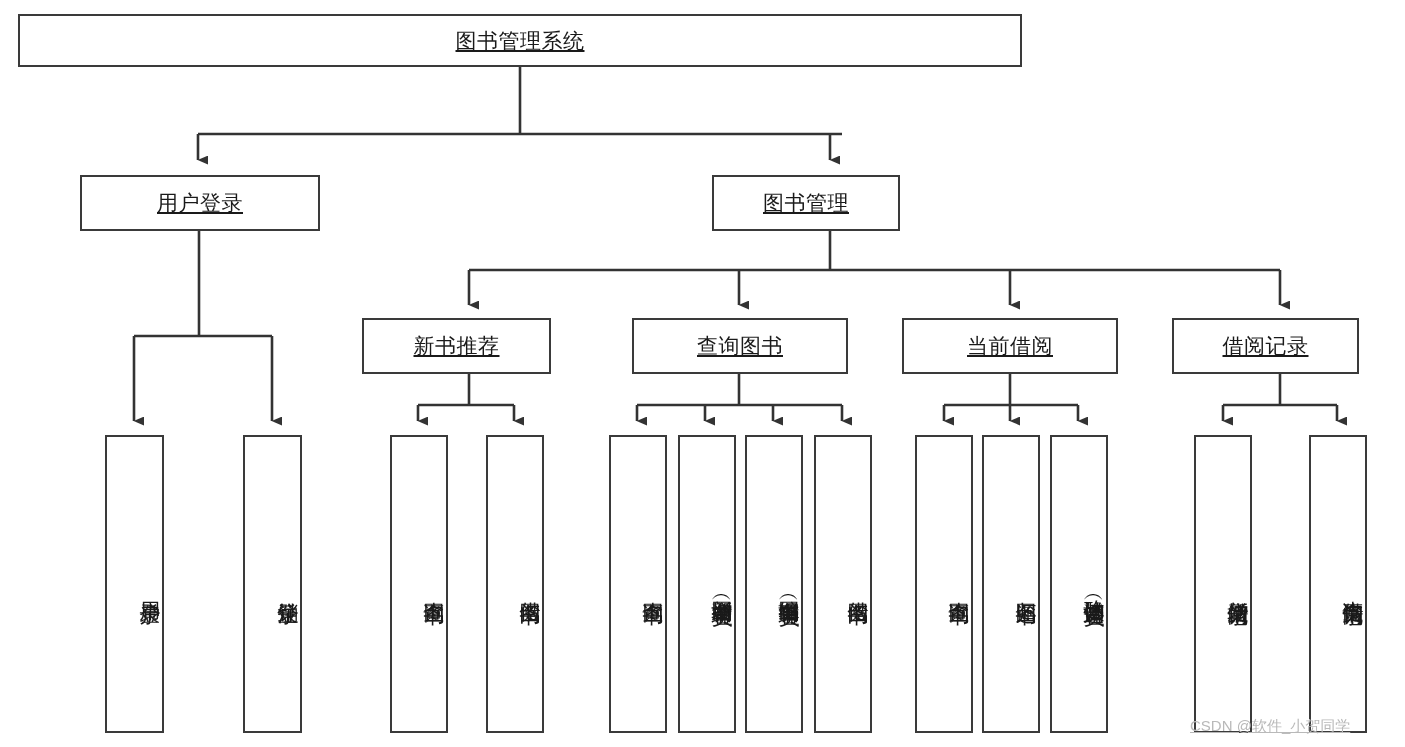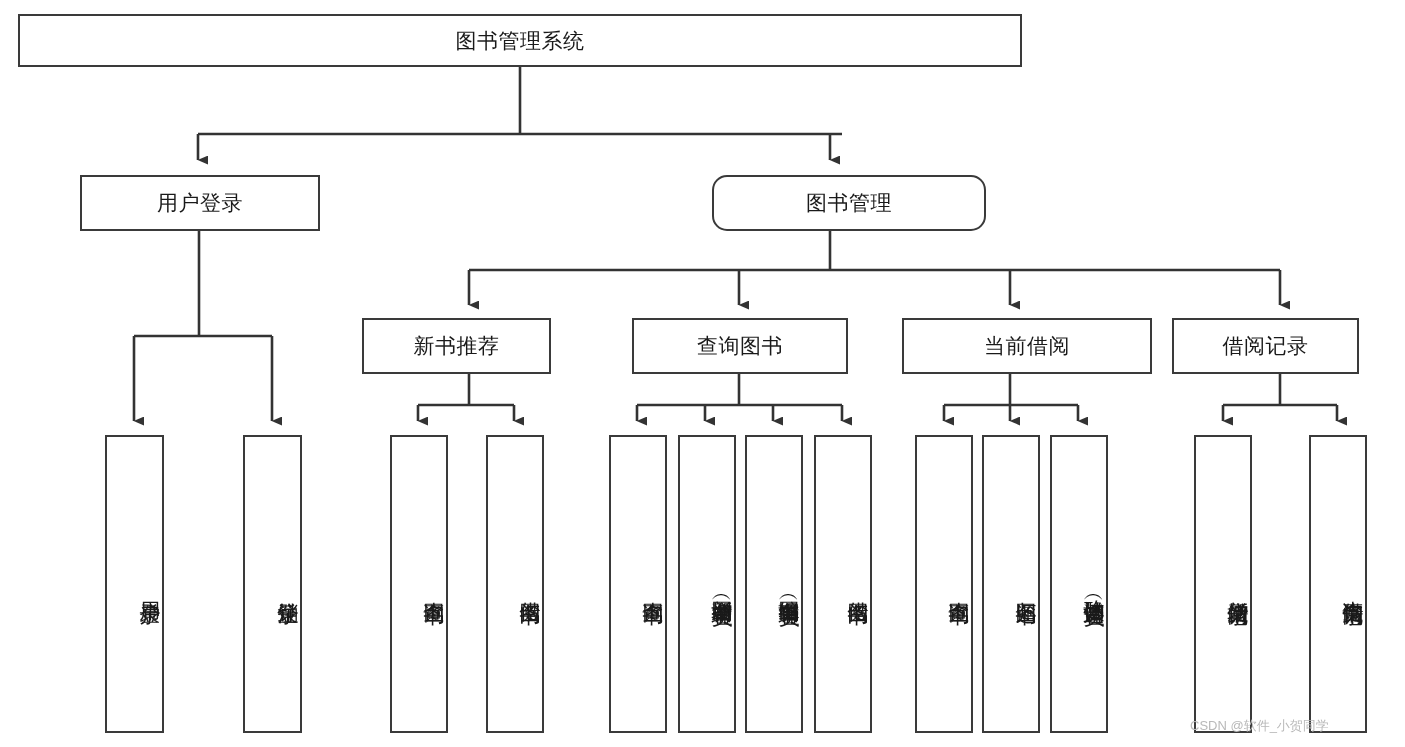--- a/index.html
+++ b/index.html
@@ -33,38 +33,40 @@
     background: #ffffff;
     border: 2px solid #3a3a3a;
     display: flex;
     align-items: center;
     justify-content: center;
     color: #1a1a1a;
   }
   .node-h {
     font-size: 21px;
     letter-spacing: 0.5px;
+    text-decoration: underline;
   }
   .node-v {
     writing-mode: vertical-rl;
     text-orientation: upright;
     font-size: 21px;
     line-height: 1.12;
     letter-spacing: 1px;
     align-items: flex-start;
     justify-content: center;
     padding-top: 6px;
     white-space: nowrap;
   }
   .watermark {
     position: absolute;
-    font-size: 13px;
+    font-size: 15px;
     color: #b9b9b9;
     white-space: nowrap;
     user-select: none;
+    text-decoration: underline;
   }
 </style>
 </head>
 <body>
 
 <div id="diagram-root">
 
   <svg class="connectors" viewBox="0 0 1405 747" xmlns="http://www.w3.org/2000/svg">
     <defs>
       <marker id="arrowhead" markerWidth="9" markerHeight="11" refX="4.5" refY="10.2" orient="auto" markerUnits="userSpaceOnUse">
@@ -112,27 +114,27 @@
       <path d="M 1223,405 L 1337,405"></path>
       <path d="M 1223,405 L 1223,421" marker-end="url(#arrowhead)"></path>
       <path d="M 1337,405 L 1337,421" marker-end="url(#arrowhead)"></path>
     </g>
   </svg>
 
   <div class="node node-h" style="left:18px; top:14px; width:1004px; height:53px;">图书管理系统</div>
 
   <div class="node node-h" style="left:80px; top:175px; width:240px; height:56px;">用户登录</div>
 
-  <div class="node node-h" style="left:712px; top:175px; width:274px; height:56px;border-radius:15px;">图书管理</div>
+  <div class="node node-h" style="left:712px; top:175px; width:188px; height:56px;">图书管理</div>
 
   <div class="node node-h" style="left:362px; top:318px; width:189px; height:56px;">新书推荐</div>
 
   <div class="node node-h" style="left:632px; top:318px; width:216px; height:56px;">查询图书</div>
 
-  <div class="node node-h" style="left:902px; top:318px; width:250px; height:56px;">当前借阅</div>
+  <div class="node node-h" style="left:902px; top:318px; width:216px; height:56px;">当前借阅</div>
 
   <div class="node node-h" style="left:1172px; top:318px; width:187px; height:56px;">借阅记录</div>
 
   <div class="node node-v" style="left:105px; top:435px; width:59px; height:298px;">用户登录</div>
 
   <div class="node node-v" style="left:243px; top:435px; width:59px; height:298px;">注销登录</div>
 
   <div class="node node-v" style="left:390px; top:435px; width:58px; height:298px;">查询图书</div>
 
   <div class="node node-v" style="left:486px; top:435px; width:58px; height:298px;">借阅图书</div>

